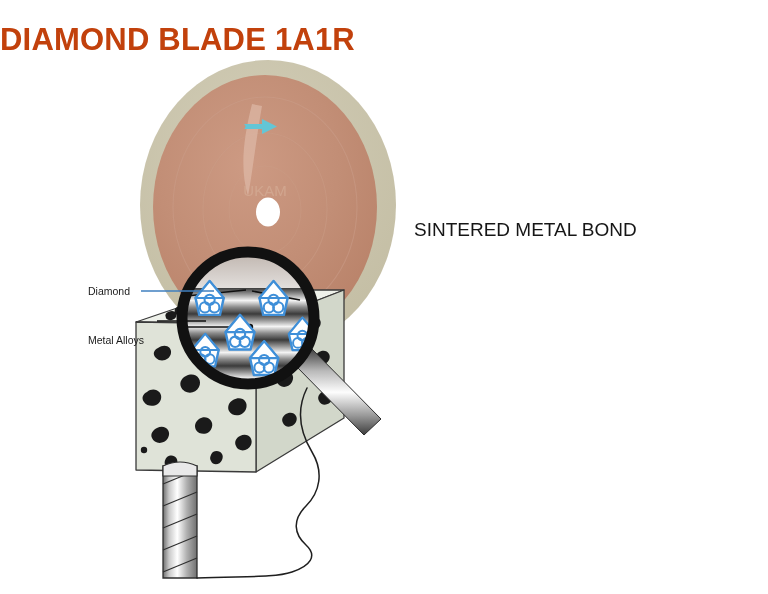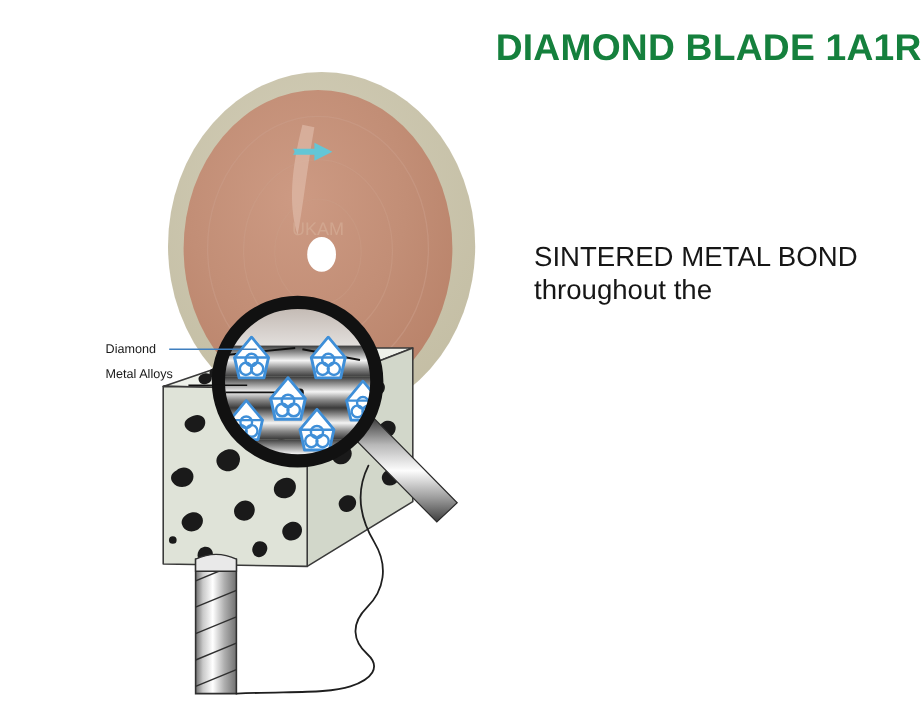--- a/index.html
+++ b/index.html
@@ -25,46 +25,45 @@
     top: 0;
     width: 768px;
     height: 594px;
     display: block;
   }
   .page-title {
     position: absolute;
     left: 0;
     top: 22px;
     width: 768px;
-    text-align: right;
+    text-align: left;
     font-size: 31px;
     font-weight: bold;
     letter-spacing: 0.2px;
-    color: #15803d;
+    color: #c2410c;
     white-space: nowrap;
   }
   .desc-block {
     position: absolute;
     left: 414px;
-    top: 201px;
+    top: 216px;
     width: 320px;
     color: #161616;
-    font-size: 23px;
+    font-size: 19px;
     line-height: 27px;
-    margin-left: 31px;
   }
   .desc-line { display: block; white-space: nowrap; }
   .callout-label {
     position: absolute;
     color: #1a1a1a;
     font-size: 10.5px;
     white-space: nowrap;
   }
   .callout-diamond { left: 88px; top: 285px; }
-  .callout-alloys  { left: 88px; top: 306px; }
+  .callout-alloys  { left: 88px; top: 334px; }
 </style>
 </head>
 <body>
 
 <div id="page">
 
   <svg id="diagram-svg" viewBox="0 0 768 594">
     <defs>
 
       <radialGradient id="discGrad" cx="42%" cy="34%" r="74%">
@@ -229,19 +228,18 @@
     </g>
 
     <path d="M141,291 L214,291" stroke="#3f7fbf" stroke-width="1.3" fill="none"></path>
     <path d="M157,321 L206,321" stroke="#111111" stroke-width="1.3" fill="none"></path>
   </svg>
 
   <div class="page-title">DIAMOND BLADE 1A1R</div>
 
   <div class="desc-block">
     <span class="desc-line">SINTERED METAL BOND</span>
-    <span class="desc-line">throughout the</span>
   </div>
 
   <div class="callout-label callout-diamond">Diamond</div>
   <div class="callout-label callout-alloys">Metal Alloys</div>
 
 </div>
 
 </body></html>

